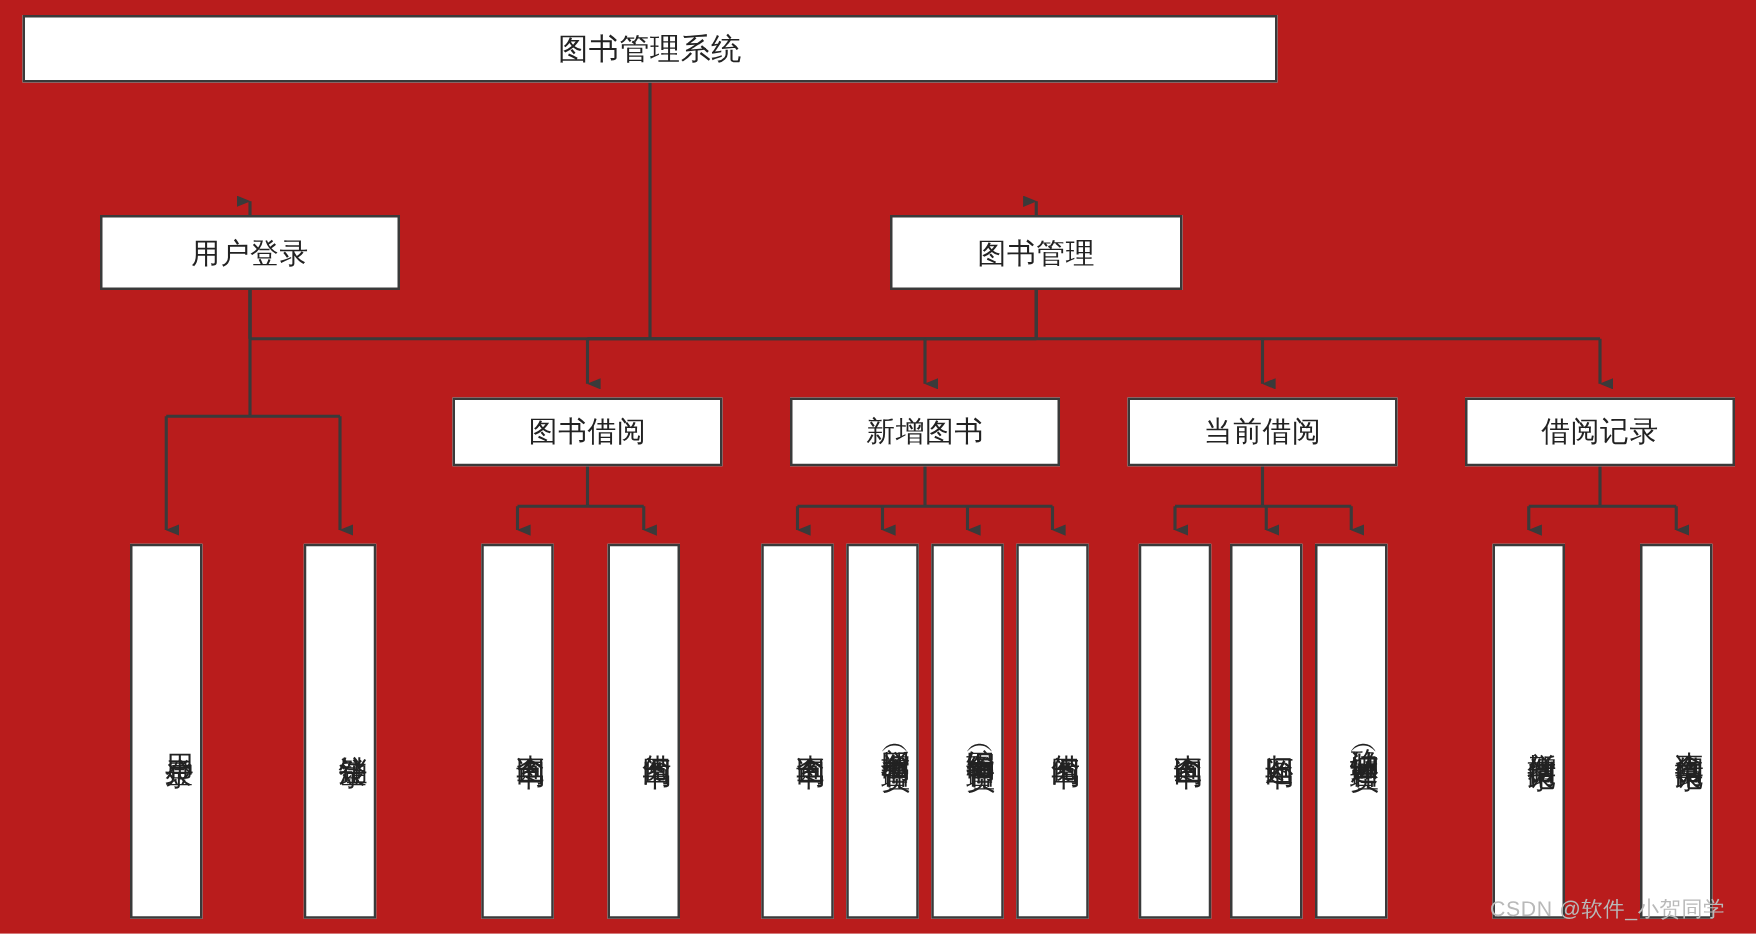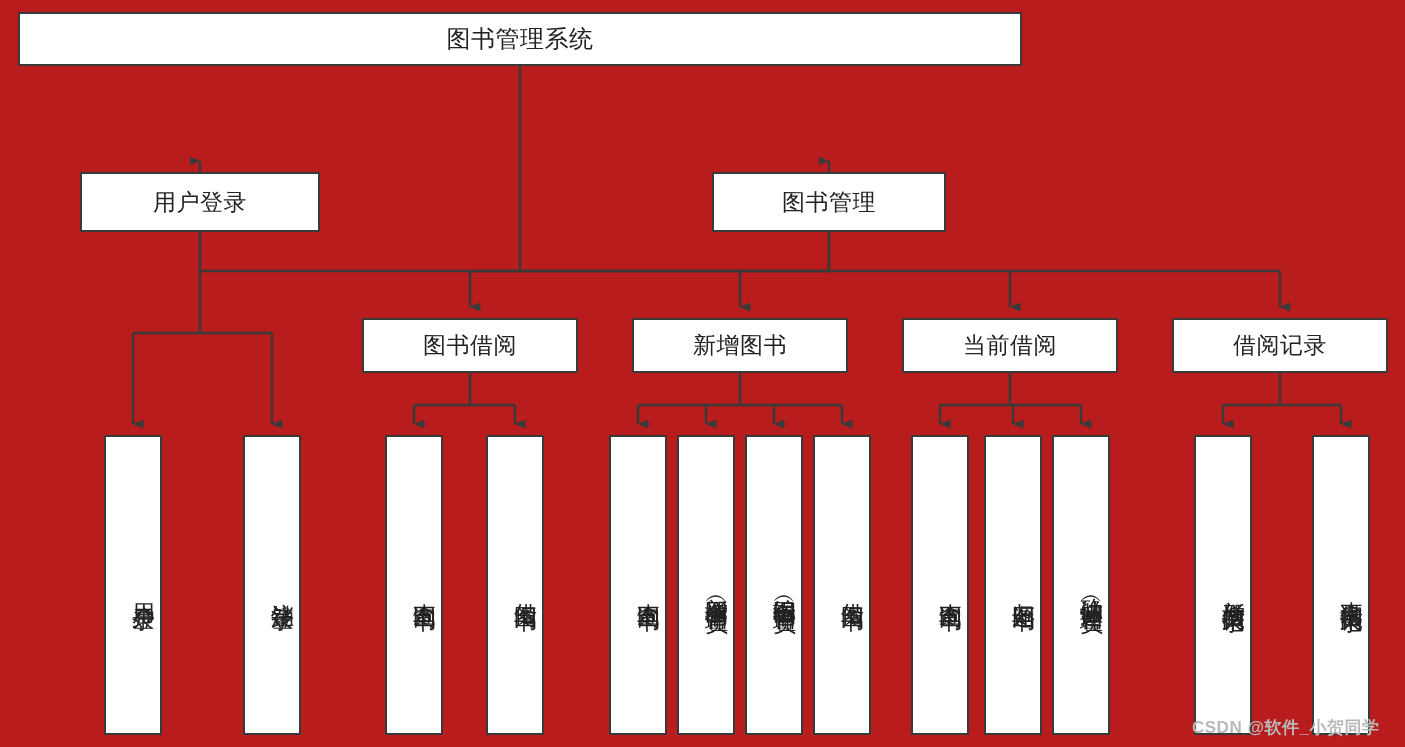--- a/index.html
+++ b/index.html
@@ -123,15 +123,15 @@
       <div class="node vertical leaf" style="left: 677px; top: 435px; width: 58px; height: 300px;">新增图书（管理员）</div>
       <div class="node vertical leaf" style="left: 745px; top: 435px; width: 58px; height: 300px;">编辑图书（管理员）</div>
       <div class="node vertical leaf" style="left: 813px; top: 435px; width: 58px; height: 300px;">借阅图书</div>
       <div class="node vertical leaf" style="left: 911px; top: 435px; width: 58px; height: 300px;">查询图书</div>
       <div class="node vertical leaf" style="left: 984px; top: 435px; width: 58px; height: 300px;">归还图书</div>
       <div class="node vertical leaf" style="left: 1052px; top: 435px; width: 58px; height: 300px;">确认归还（管理员）</div>
       <div class="node vertical leaf" style="left: 1194px; top: 435px; width: 58px; height: 300px;">新增借阅记录</div>
       <div class="node vertical leaf" style="left: 1312px; top: 435px; width: 58px; height: 300px;">查询借阅记录</div>
     </div>
 
-  <div class="watermark" style="left: 1192px; top: 716px; font-weight: bold;">CSDN @软件_小贺同学</div>
+  <div class="watermark" style="left: 1192px; top: 716px;">CSDN @软件_小贺同学</div>
 
 </div>
 
 </body></html>

